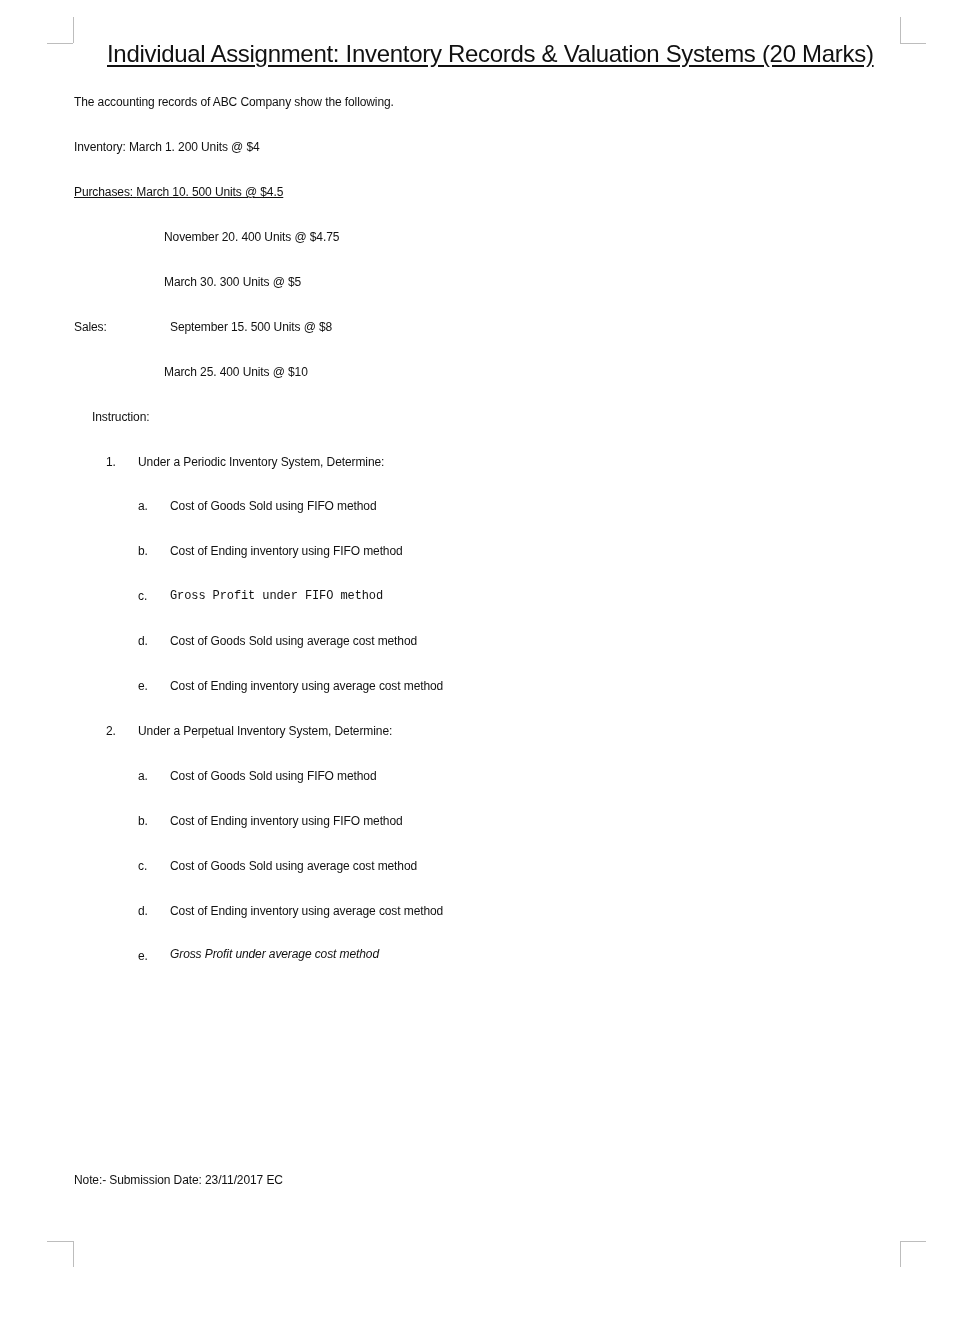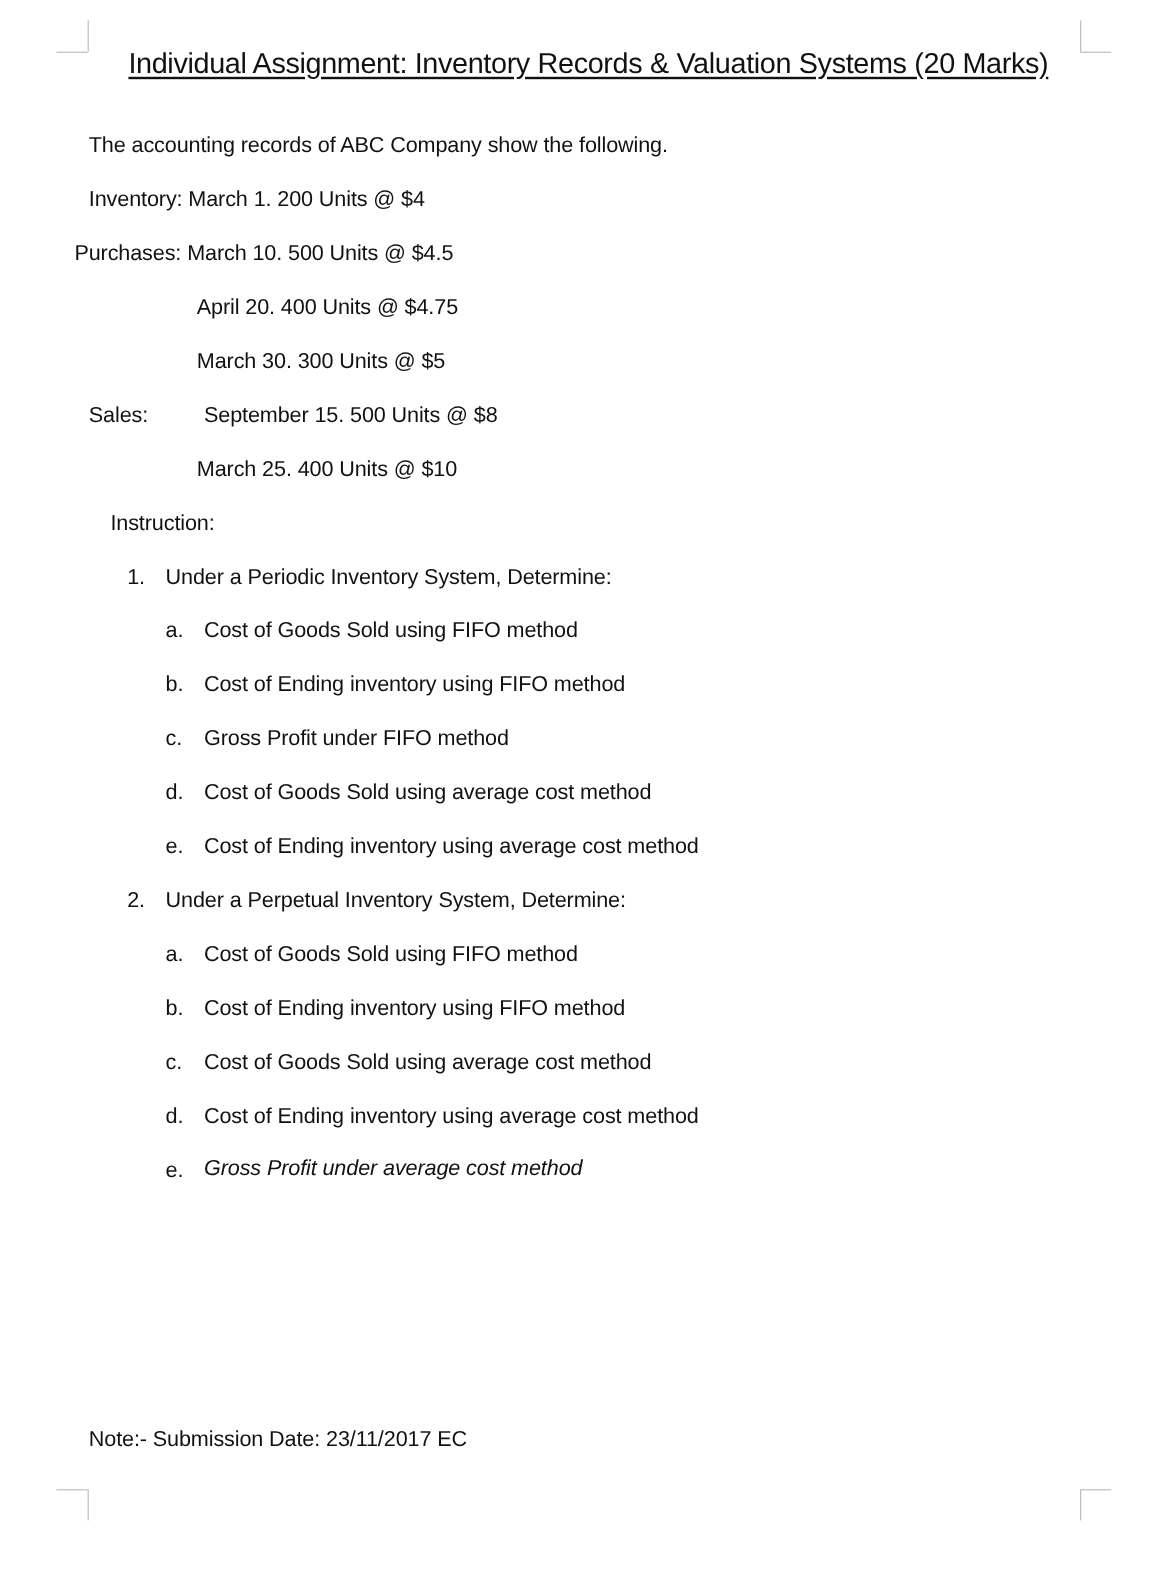--- a/index.html
+++ b/index.html
@@ -10,21 +10,21 @@
     .crop-tl-h { left: 47px; top: 43px; width: 26px; height: 0; border-top-width: 1px; }
     .crop-tr-v { left: 900px; top: 17px; width: 0; height: 26px; border-left-width: 1px; }
     .crop-tr-h { left: 900px; top: 43px; width: 26px; height: 0; border-top-width: 1px; }
     .crop-bl-v { left: 73px; top: 1241px; width: 0; height: 26px; border-left-width: 1px; }
     .crop-bl-h { left: 47px; top: 1241px; width: 26px; height: 0; border-top-width: 1px; }
     .crop-br-v { left: 900px; top: 1241px; width: 0; height: 26px; border-left-width: 1px; }
     .crop-br-h { left: 900px; top: 1241px; width: 26px; height: 0; border-top-width: 1px; }
 
     .title { position: absolute; left: 76px; top: 40px; font-size: 24px; text-decoration: underline;
       text-underline-offset: 3px; white-space: nowrap; letter-spacing: -0.3px; margin-left: 31px; }
-    .line { position: absolute; font-size: 18px; white-space: nowrap; letter-spacing: -0.1px; margin-top: 16px; }
+    .line { position: absolute; font-size: 12px; white-space: nowrap; letter-spacing: -0.1px; }
   </style>
 </head>
 <body>
 
 <div>
   <div class="crop crop-tl-v"></div>
   <div class="crop crop-tl-h"></div>
 </div>
 <div>
   <div class="crop crop-tr-v"></div>
@@ -41,44 +41,44 @@
 
 <div class="title">Individual Assignment: Inventory Records &amp; Valuation Systems (20 Marks)</div>
 
 <div class="line" style="left:74px; top:95px;">The accounting records of ABC Company show the following.</div>
 
 <div class="line" style="left:74px; top:140px;">
   <span>Inventory:</span>
   <span>March 1. 200 Units @ $4</span>
 </div>
 
-<div class="line" style="left:62px; top:185px;">
+<div class="line" style="left:74px; top:185px;text-decoration:underline;">
   <span>Purchases:</span>
   <span>March 10. 500 Units @ $4.5</span>
 </div>
-<div class="line" style="left:164px; top:230px;">April 20. 400 Units @ $4.75</div>
+<div class="line" style="left:164px; top:230px;">November 20. 400 Units @ $4.75</div>
 <div class="line" style="left:164px; top:275px;">March 30. 300 Units @ $5</div>
 
 <div class="line" style="left:74px; top:320px;">Sales:</div>
 <div class="line" style="left:170px; top:320px;">September 15. 500 Units @ $8</div>
 <div class="line" style="left:164px; top:365px;">March 25. 400 Units @ $10</div>
 
 <div class="line" style="left:92px; top:410px;">Instruction:</div>
 
 <div class="line" style="left:106px; top:455px;">1.</div>
 <div class="line" style="left:138px; top:455px;text-align:center;">Under a Periodic Inventory System, Determine:</div>
 
 <div class="line" style="left:138px; top:499px;">a.</div>
 <div class="line" style="left:170px; top:499px;">Cost of Goods Sold using FIFO method</div>
 
 <div class="line" style="left:138px; top:544px;">b.</div>
 <div class="line" style="left:170px; top:544px;">Cost of Ending inventory using FIFO method</div>
 
 <div class="line" style="left:138px; top:589px;">c.</div>
-<div class="line" style="left:170px; top:589px;">Gross Profit under FIFO method</div>
+<div class="line" style="left:170px; top:589px;font-family:Liberation Mono, monospace;">Gross Profit under FIFO method</div>
 
 <div class="line" style="left:138px; top:634px;">d.</div>
 <div class="line" style="left:170px; top:634px;">Cost of Goods Sold using average cost method</div>
 
 <div class="line" style="left:138px; top:679px;">e.</div>
 <div class="line" style="left:170px; top:679px;">Cost of Ending inventory using average cost method</div>
 
 <div class="line" style="left:106px; top:724px;">2.</div>
 <div class="line" style="left:138px; top:724px;">Under a Perpetual Inventory System, Determine:</div>
 

